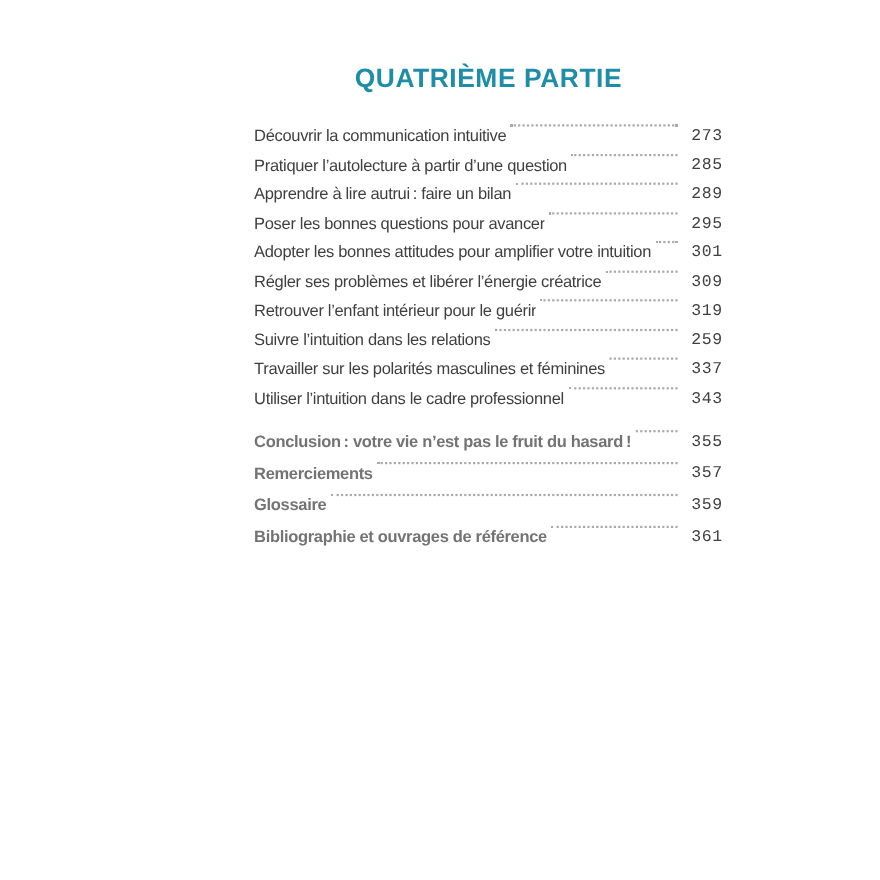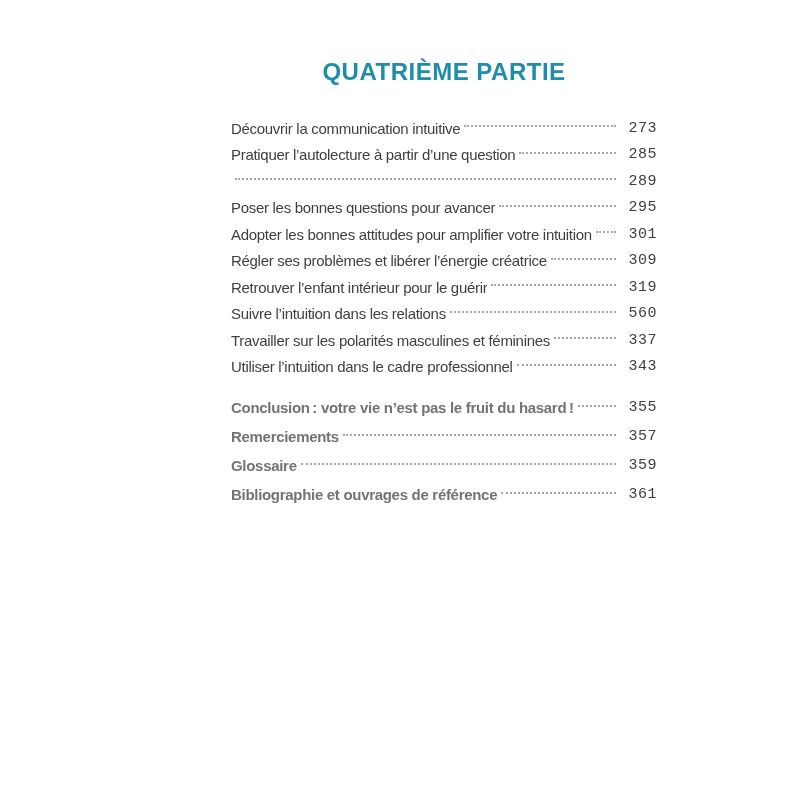--- a/index.html
+++ b/index.html
@@ -24,21 +24,21 @@
     font-style: italic;
     font-size: 17.5px;
     letter-spacing: -0.2px;
     color: #333333;
     line-height: 22px;
   }
 
   .toc { width: 426px; margin: 29px auto 0 auto; }
   .row {
     display: flex;
-    align-items: center;
+    align-items: flex-start;
     height: 26.5px;
     font-size: 15px;
     letter-spacing: -0.3px;
     white-space: nowrap;
   }
   .row .t { flex: 0 1 auto; overflow: hidden; }
   .row .leader {
     flex: 1 1 0;
     min-width: 4px;
     border-bottom: 2px dotted #a9a9a9;
@@ -77,20 +77,21 @@
           <span class="p">273</span>
         </div>
 
         <div class="row">
           <span class="t">Pratiquer l’autolecture à partir d’une question</span>
           <span class="leader"></span>
           <span class="p">285</span>
         </div>
 
         <div class="row">
+          <span class="t">Apprendre à lire autrui : faire un bilan</span>
           <span class="leader"></span>
           <span class="p">289</span>
         </div>
 
         <div class="row">
           <span class="t">Poser les bonnes questions pour avancer</span>
           <span class="leader"></span>
           <span class="p">295</span>
         </div>
 
@@ -110,21 +111,21 @@
 
         <div class="row">
           <span class="t">Retrouver l’enfant intérieur pour le guérir</span>
           <span class="leader"></span>
           <span class="p">319</span>
         </div>
 
         <div class="row">
           <span class="t">Suivre l’intuition dans les relations</span>
           <span class="leader"></span>
-          <span class="p">560</span>
+          <span class="p">259</span>
         </div>
 
         <div class="row">
           <span class="t">Travailler sur les polarités masculines et féminines</span>
           <span class="leader"></span>
           <span class="p">337</span>
         </div>
 
         <div class="row">
           <span class="t">Utiliser l’intuition dans le cadre professionnel</span>

